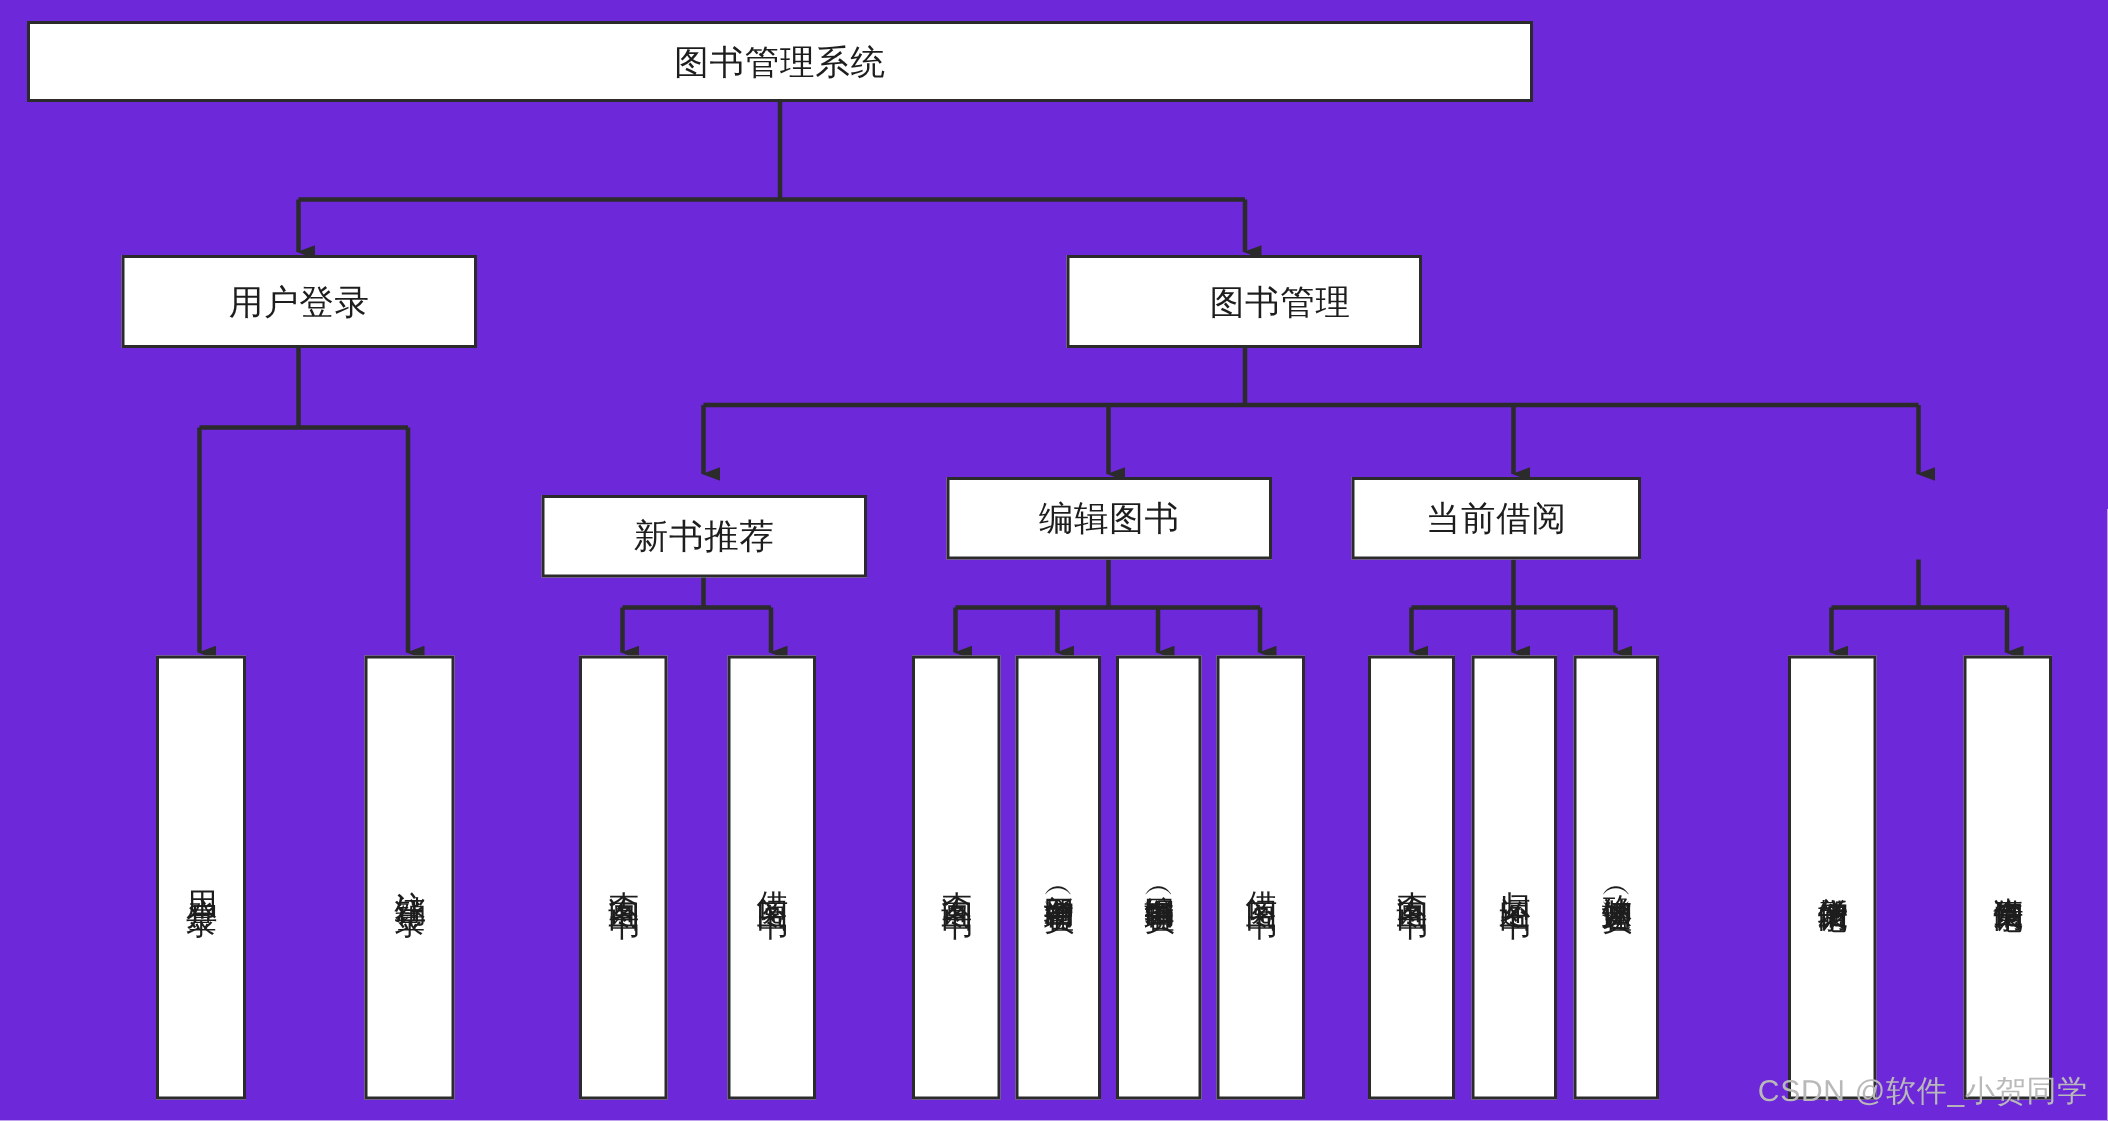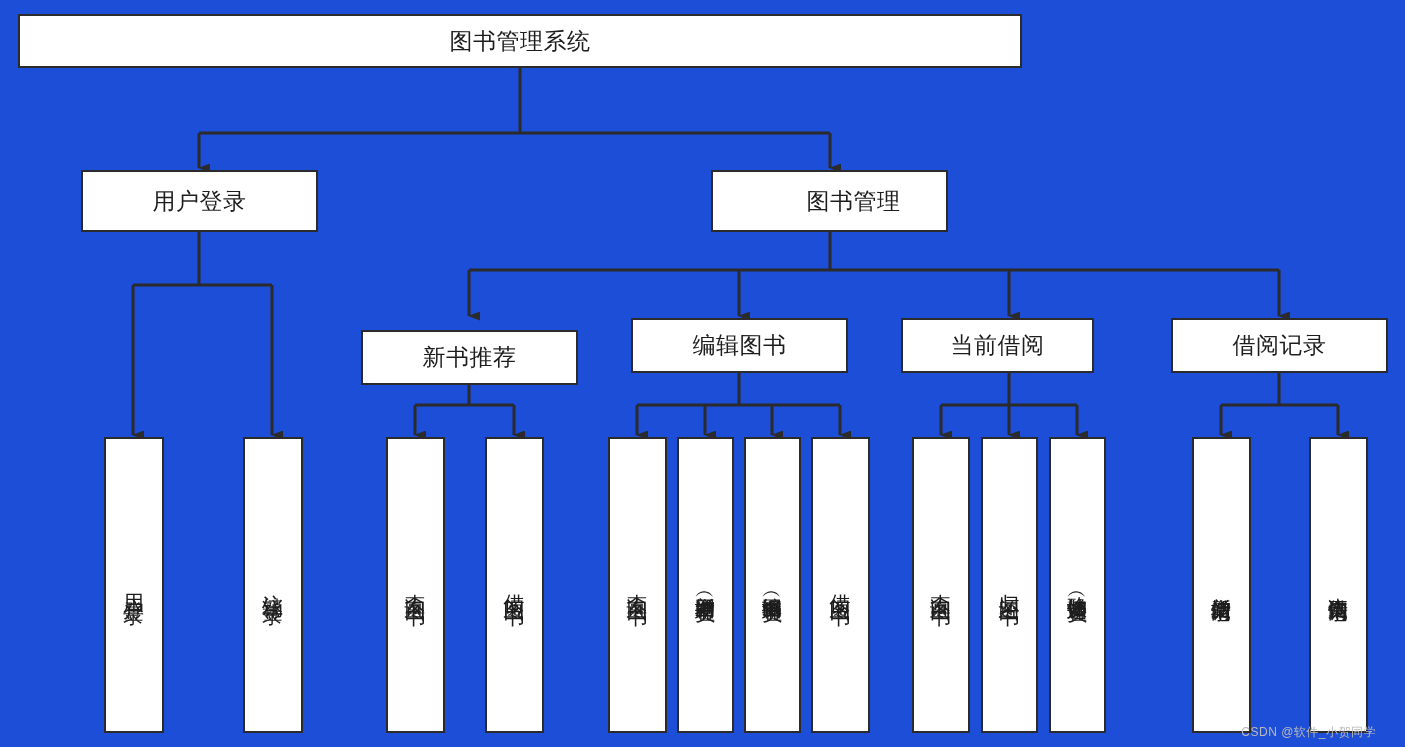--- a/index.html
+++ b/index.html
@@ -8,21 +8,21 @@
     padding: 0;
     background: #ffffff;
   }
   body {
     font-family: "Liberation Sans", "DejaVu Sans", sans-serif;
   }
   #diagram-root {
     position: relative;
     width: 1405px;
     height: 747px;
-    background: #1d4ed8;
+    background: #6d28d9;
     overflow: hidden;
   }
   #edge-layer {
     position: absolute;
     left: 0;
     top: 0;
     width: 1405px;
     height: 747px;
     pointer-events: none;
   }
@@ -64,23 +64,23 @@
     line-height: 1;
     white-space: nowrap;
     max-height: 100%;
   }
   .node.v.tight .node-label {
     font-size: 20px;
     letter-spacing: 1px;
   }
   #watermark {
     position: absolute;
-    right: 29px;
+    right: 13px;
     bottom: 6px;
-    font-size: 12px;
+    font-size: 20px;
     color: #b9b9b9;
     letter-spacing: 0.5px;
     white-space: nowrap;
     user-select: none;
   }
 </style>
 </head>
 <body>
 
 <div id="diagram-root">
@@ -149,23 +149,20 @@
 
   <div class="node h" style="left:361px; top:330px; width:217px; height:55px;">
     <span class="node-label">新书推荐</span>
   </div>
   <div class="node h" style="left:631px; top:318px; width:217px; height:55px;">
     <span class="node-label">编辑图书</span>
   </div>
   <div class="node h" style="left:901px; top:318px; width:193px; height:55px;justify-content:center;">
     <span class="node-label">当前借阅</span>
   </div>
-  <div class="node h" style="left:1171px; top:318px; width:217px; height:55px;">
-    <span class="node-label">借阅记录</span>
-  </div>
 
   <div class="node v" style="left:104px; top:437px; width:60px; height:296px;">
     <span class="node-label">用户登录</span>
   </div>
   <div class="node v" style="left:243px; top:437px; width:60px; height:296px;">
     <span class="node-label">注销登录</span>
   </div>
 
   <div class="node v" style="left:386px; top:437px; width:59px; height:296px;">
     <span class="node-label">查询图书</span>

